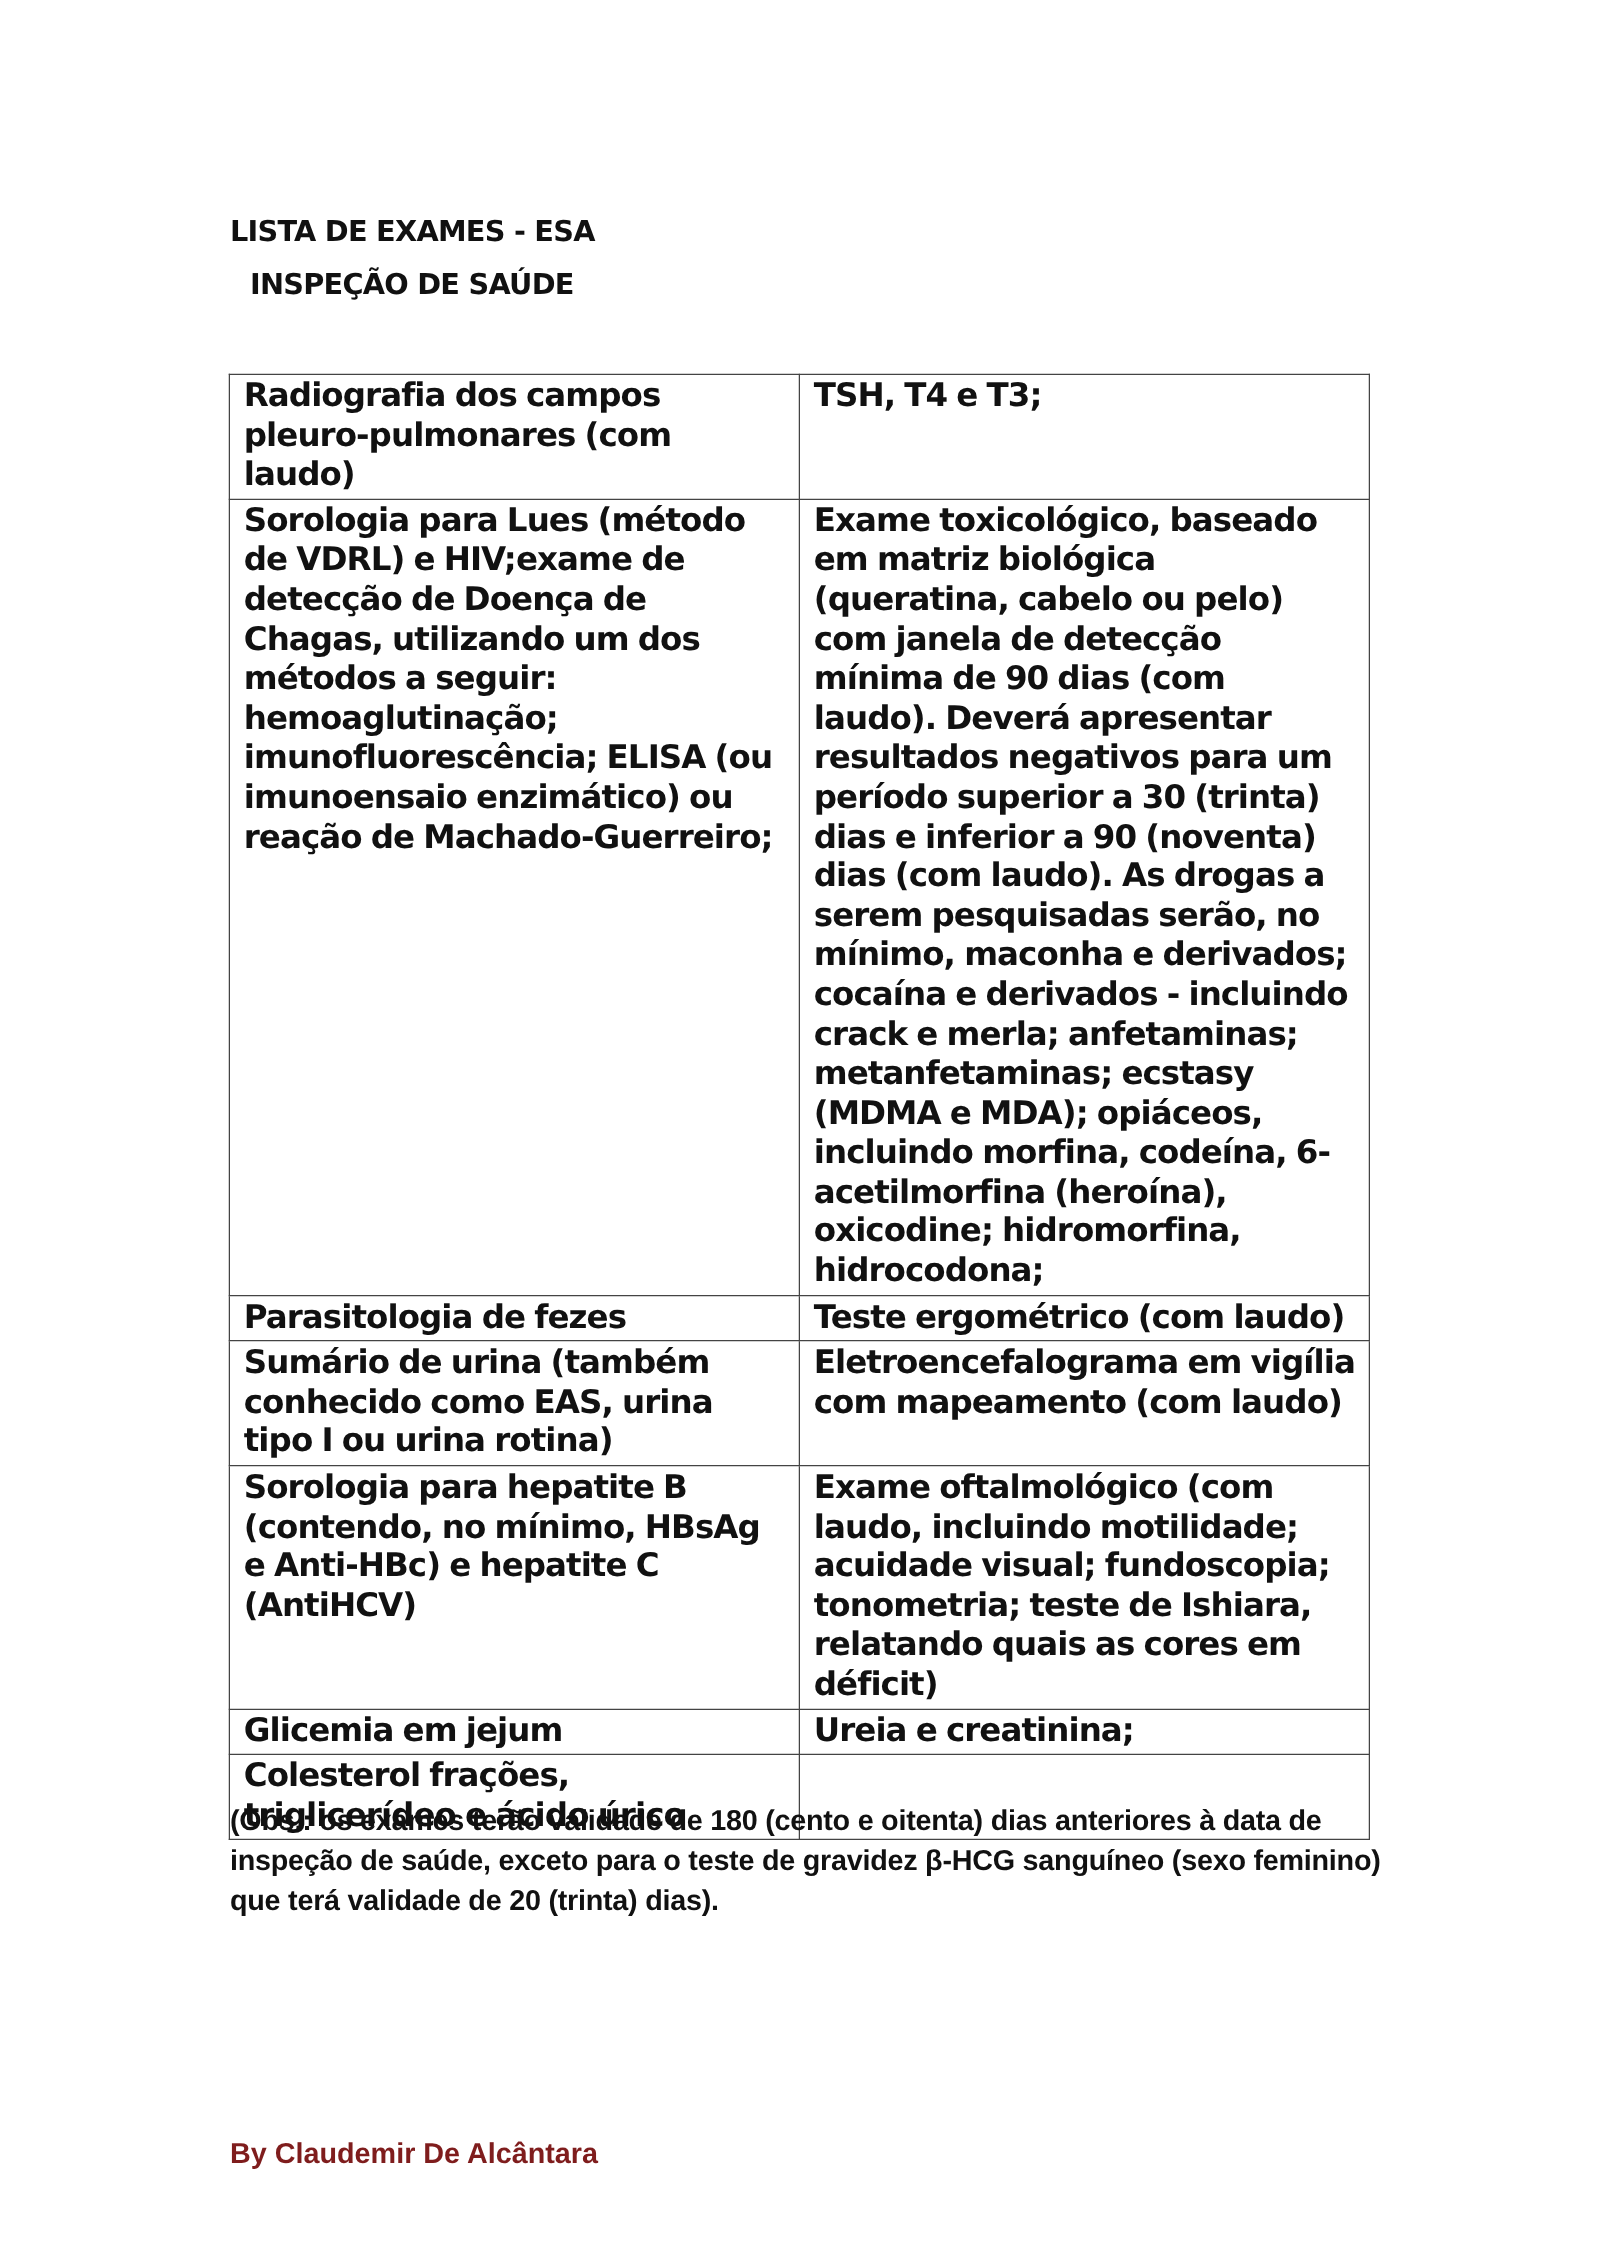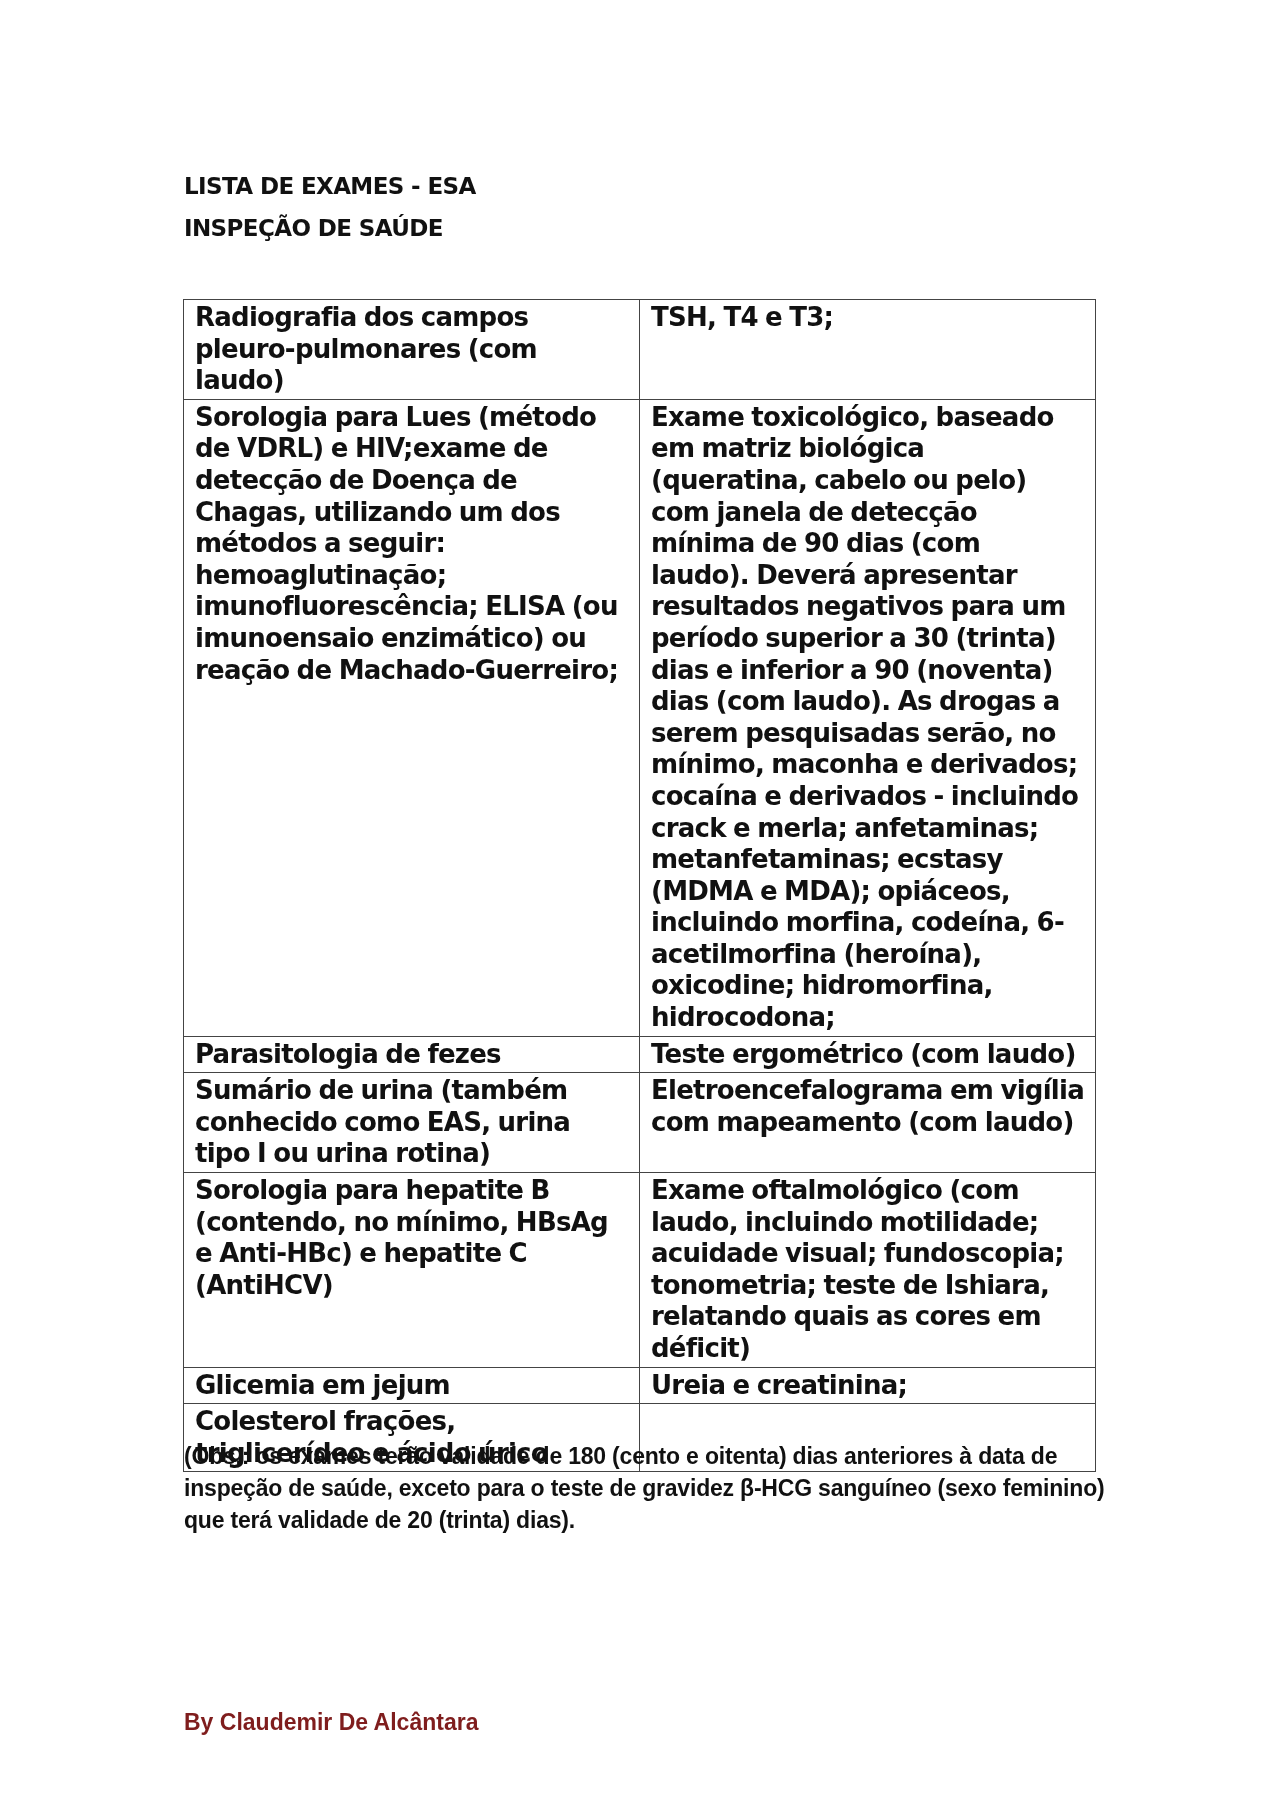--- a/index.html
+++ b/index.html
@@ -4,21 +4,21 @@
 <style>
   html, body { margin: 0; padding: 0; background: #ffffff; }
   body { width: 1280px; height: 1811px; position: relative; overflow: hidden; }
   .page { position: absolute; left: 0; top: 0; width: 1280px; height: 1811px; background: #fff; color: #111; }
   .heading {
     position: absolute; left: 184px;
     font-family: "DejaVu Sans", sans-serif; font-weight: bold; font-size: 23px;
     letter-spacing: -0.6px; color: #111;
   }
   #h1 { top: 157px; margin-top: 16px; }
-  #h2 { top: 215px; }
+  #h2 { top: 215px; margin-left: 16px; }
   table.exams {
     position: absolute; left: 183px; top: 299px; width: 913px;
     border-collapse: collapse; table-layout: fixed;
   }
   table.exams td {
     border: 1.5px solid #444; vertical-align: top;
     padding: 2px 10px 2px 11px;
     font-family: "DejaVu Sans", sans-serif; font-weight: bold;
     font-size: 26px; line-height: 31.6px; letter-spacing: -0.75px; color: #111;
     word-spacing: -1px;

